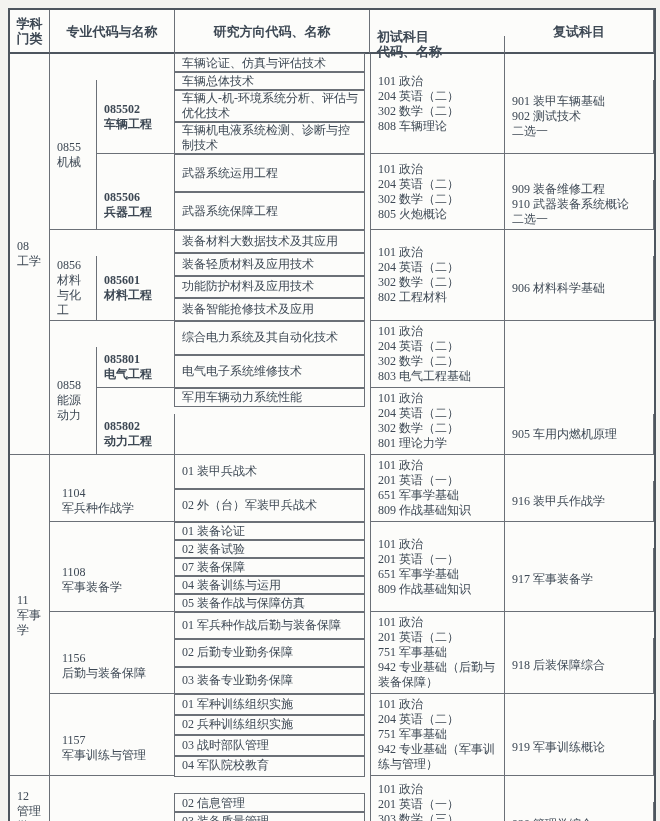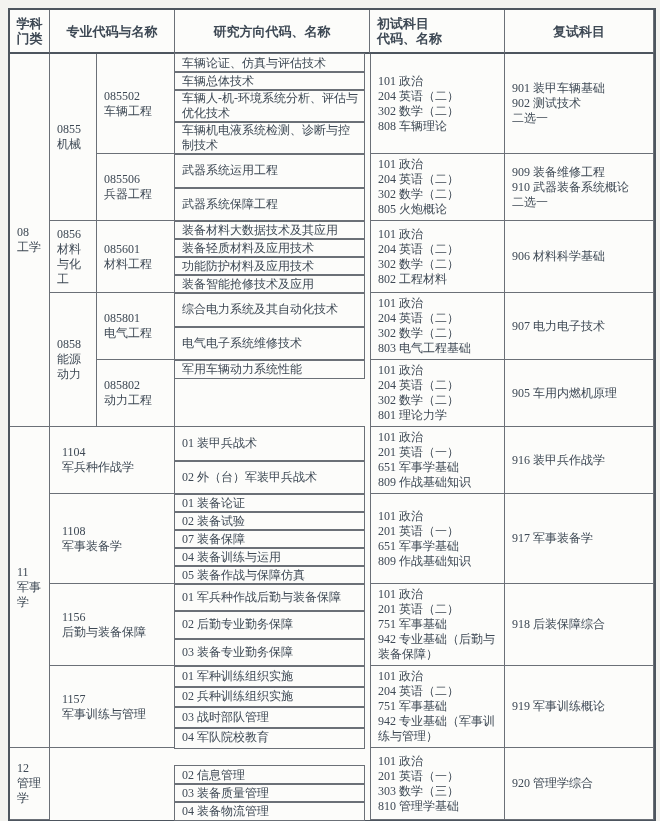--- a/index.html
+++ b/index.html
@@ -43,22 +43,23 @@
   }
   .hcell{
     font-weight:bold;
     font-size:13px;
     border-bottom:2px solid var(--line-dark);
   }
   .left{
     justify-content:flex-start;
     text-align:left;
     padding-left:7px;
-  }
-  .code{padding-left:7px;}
+    margin-top:26px;
+  }
+  .code{padding-left:7px;font-weight:bold;}
   .mcode{padding-left:12px;}
   .cat{padding-left:7px;justify-content:flex-start;text-align:left;}
   
   .dir{
     border:1px solid var(--line);
     margin:-1px 5px -1px -1px;
     display:flex;
     align-items:center;
     text-align:left;
     white-space:pre-line;
@@ -200,21 +201,20 @@
 303 数学（三）
 810 管理学基础</div>
 
     <div class="cell left" style="grid-row:2 / span 4;grid-column:6">901 装甲车辆基础
 902 测试技术
 二选一</div>
     <div class="cell left" style="grid-row:6 / span 2;grid-column:6">909 装备维修工程
 910 武器装备系统概论
 二选一</div>
     <div class="cell left" style="grid-row:8 / span 4;grid-column:6">906 材料科学基础</div>
-    <div class="cell left" style="grid-row:12 / span 2;grid-column:6">907 电力电子技术</div>
     <div class="cell left" style="grid-row:14 / span 2;grid-column:6">905 车用内燃机原理</div>
     <div class="cell left" style="grid-row:16 / span 2;grid-column:6">916 装甲兵作战学</div>
     <div class="cell left" style="grid-row:18 / span 5;grid-column:6">917 军事装备学</div>
     <div class="cell left" style="grid-row:23 / span 3;grid-column:6">918 后装保障综合</div>
     <div class="cell left" style="grid-row:26 / span 4;grid-column:6">919 军事训练概论</div>
     <div class="cell left" style="grid-row:30 / span 4;grid-column:6">920 管理学综合</div>
 
   </div>
 
 </div>

